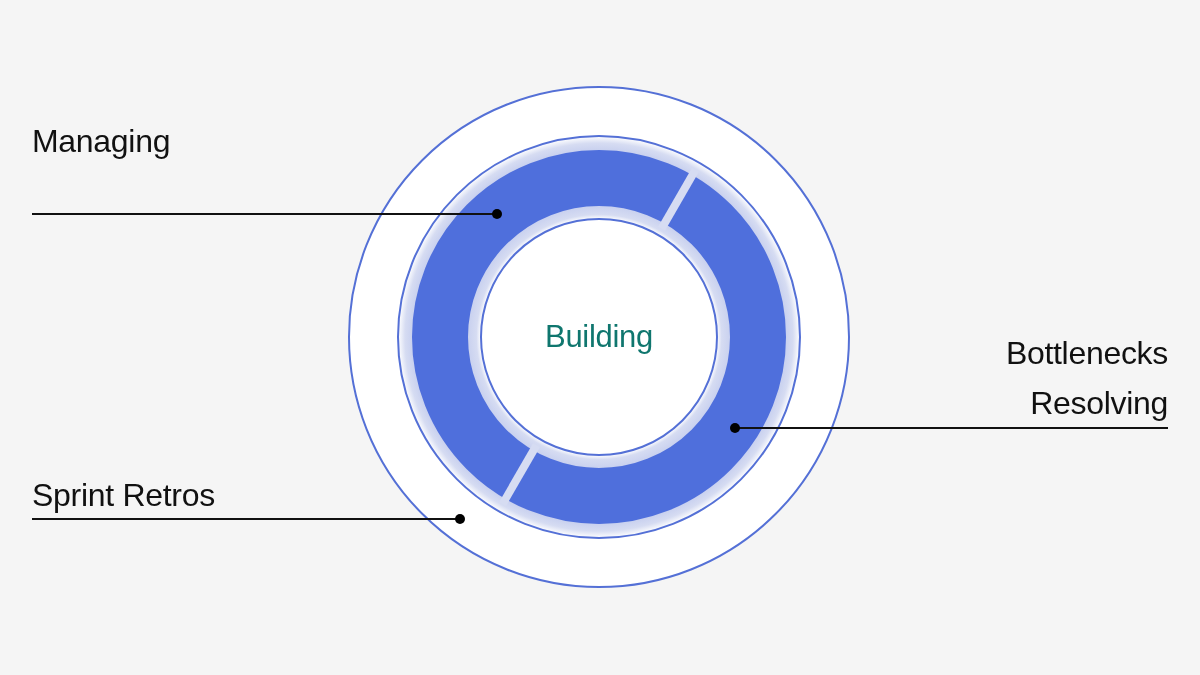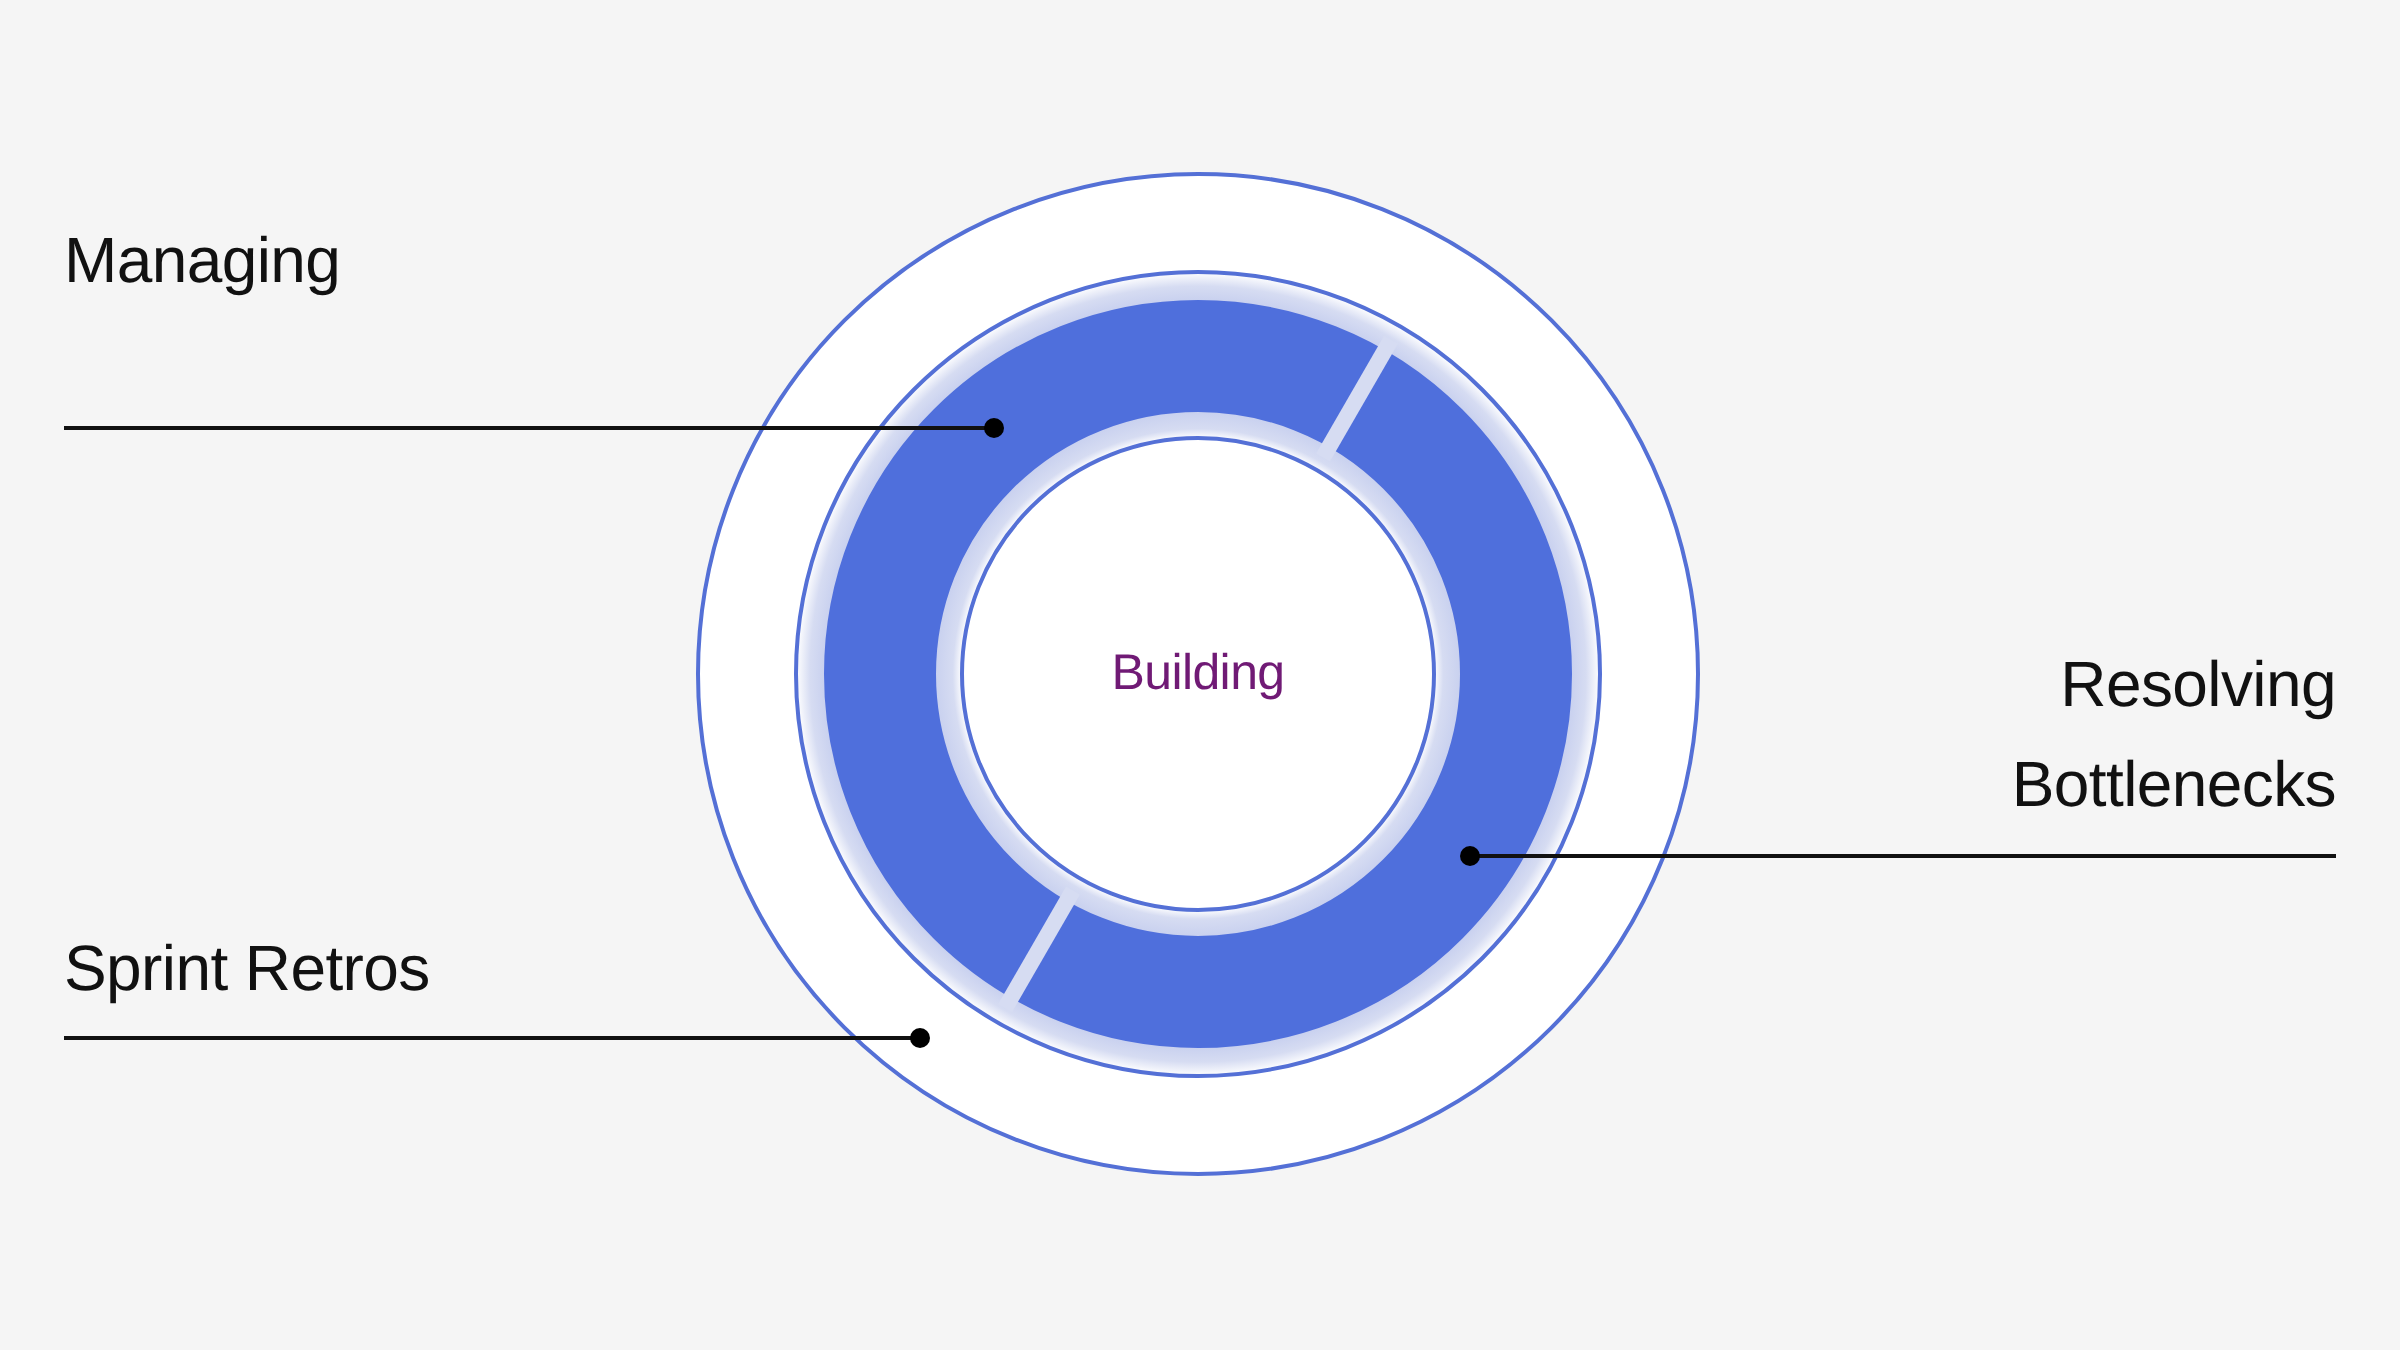--- a/index.html
+++ b/index.html
@@ -10,38 +10,39 @@
     position: relative;
   }
   #diagram { position: absolute; left: 0; top: 0; }
   .label {
     position: absolute;
     font-size: 32px;
     line-height: 50px;
     color: #111;
     letter-spacing: -0.3px;
     white-space: nowrap;
+    margin-top: 11px;
   }
   .label.right { text-align: right; }
   .leader {
     position: absolute;
     height: 2px;
     background: #111;
   }
   .dot {
     position: absolute;
     width: 10px; height: 10px;
     border-radius: 50%;
     background: #000;
     margin-left: -5px; margin-top: -5px;
   }
   .center-text {
     position: absolute;
-    font-size: 25px;
-    color: #701a75;
+    font-size: 31px;
+    color: #0f766e;
     transform: translate(-50%, -50%);
     white-space: nowrap;
     letter-spacing: -0.3px;
   }
 </style>
 </head>
 <body>
 
 <svg id="diagram" width="1200" height="675" viewBox="0 0 1200 675">
   <defs>
@@ -70,18 +71,18 @@
       <div>Managing</div>
     </div>
     <div class="leader" style="left: 32px; width: 465px; top: 213px;"></div>
     <div class="dot" style="left: 497px; top: 214px;"></div>
     <div class="label" style="left: 32px; top: 459px; text-align: right;">
       <div>Sprint Retros</div>
     </div>
     <div class="leader" style="left: 32px; width: 428px; top: 518px;"></div>
     <div class="dot" style="left: 460px; top: 519px;"></div>
     <div class="label right" style="right: 32px; top: 317px;">
+      <div>Bottlenecks</div>
       <div>Resolving</div>
-      <div>Bottlenecks</div>
     </div>
     <div class="leader" style="left: 735px; width: 433px; top: 427px;"></div>
     <div class="dot" style="left: 735px; top: 428px;"></div>
   </div>
 
 </body></html>

